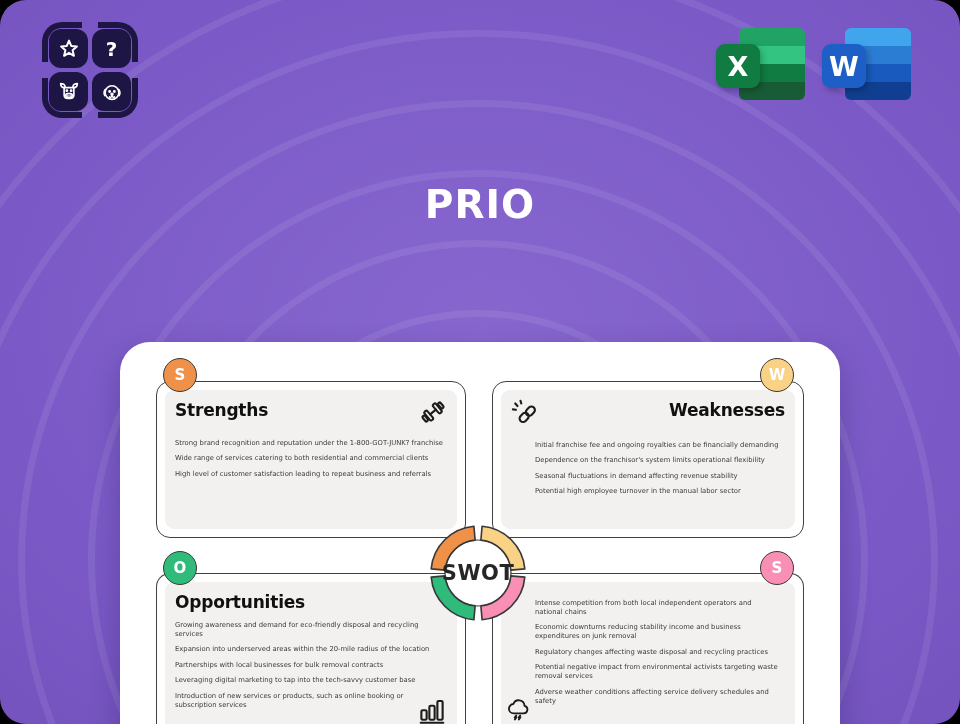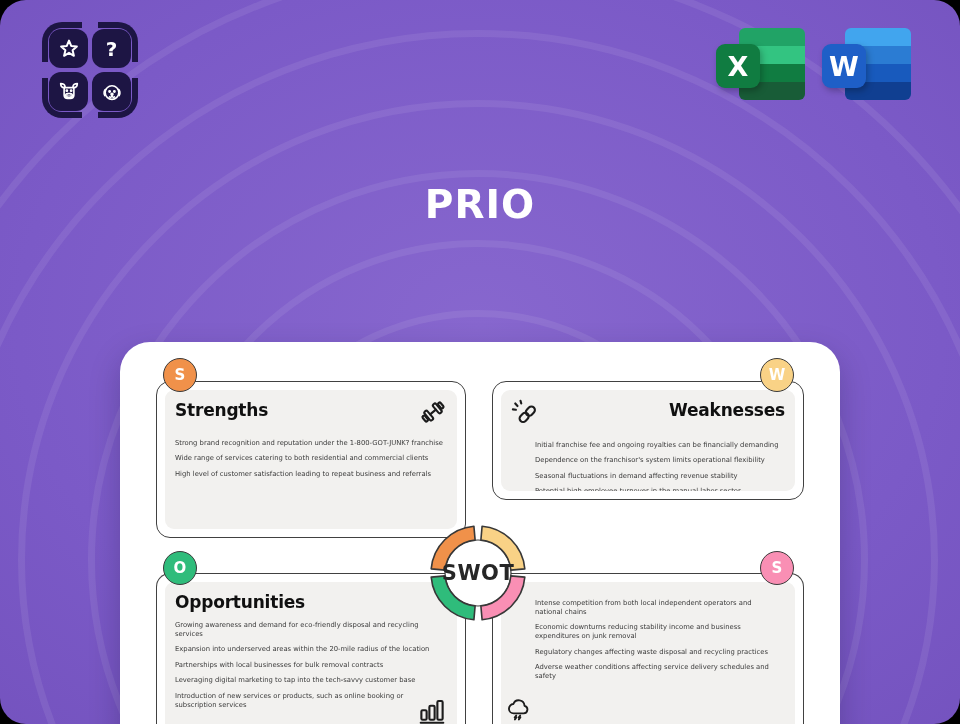--- a/index.html
+++ b/index.html
@@ -38,21 +38,21 @@
   .brand { position:absolute; left:0; top:182px; width:100%; text-align:center;
     color:#ffffff; font-size:39px; font-weight:bold; letter-spacing:1px; }
   .page-title { position:absolute; left:0; top:272px; width:100%; text-align:center;
     color:#17103a; font-size:45px; font-weight:bold; letter-spacing:-0.5px; }
 
   
   .card { position:absolute; left:120px; top:342px; width:720px; height:420px;
     background:#ffffff; border-radius:30px; box-shadow:0 12px 30px rgba(20,10,50,0.25); }
   .quad { position:absolute; background:#fff; border:1.6px solid #414141; border-radius:14px; }
   .q-strengths     { left:36px;  top:39px;  width:310px; height:157px;padding-left:44px; }
-  .q-weaknesses    { left:372px; top:39px;  width:312px; height:119px; }
+  .q-weaknesses    { left:372px; top:39px;  width:312px; height:157px; }
   .q-opportunities { left:36px;  top:231px; width:310px; height:200px; border-bottom:none; border-bottom-left-radius:0; border-bottom-right-radius:0; }
   .q-threats       { left:372px; top:231px; width:312px; height:200px; border-bottom:none; border-bottom-left-radius:0; border-bottom-right-radius:0; }
   .panel { position:absolute; left:8px; right:8px; top:8px; bottom:8px;
     background:#f2f1ef; border-radius:9px; padding:8px 10px 6px 10px; overflow:hidden; }
   .q-opportunities .panel, .q-threats .panel { bottom:-4px; }
   .trow { display:flex; align-items:flex-start; justify-content:space-between; }
   .q-title { font-size:17px; font-weight:bold; color:#101010; letter-spacing:-0.2px; margin-top:2px; }
   .q-title.right { text-align:right; width:100%; }
   .qicon { flex:0 0 auto; }
   .bullets { margin-top:9px; }
@@ -219,20 +219,21 @@
           </div>
         </div>
       </div>
 
       <div class="quad q-threats">
         <div class="panel">
           <div class="bullets indent">
               <p class="bullet">Intense competition from both local independent operators and national chains</p>
               <p class="bullet">Economic downturns reducing stability income and business expenditures on junk removal</p>
               <p class="bullet">Regulatory changes affecting waste disposal and recycling practices</p>
+              <p class="bullet">Potential negative impact from environmental activists targeting waste removal services</p>
               <p class="bullet">Adverse weather conditions affecting service delivery schedules and safety</p>
             </div>
           <div class="corner-icon" style="left:4px; top:112px;">
             <svg width="28" height="28" viewBox="0 0 24 24" fill="none" stroke="#1c1c1c" stroke-width="1.6" stroke-linecap="round" stroke-linejoin="round">
               <path d="M7.6 16.6 H16 A3.3 3.3 0 0 0 16.7 10.1 A4.9 4.9 0 0 0 7.2 8.6 A4 4 0 0 0 7.6 16.6 Z"></path>
               <path d="M9.6 18.4 L8.3 20.2 L9.8 19.9 L8.5 21.9"></path>
               <path d="M13 18.4 L11.7 20.2 L13.2 19.9 L11.9 21.9"></path>
             </svg>
           </div>
         </div>

